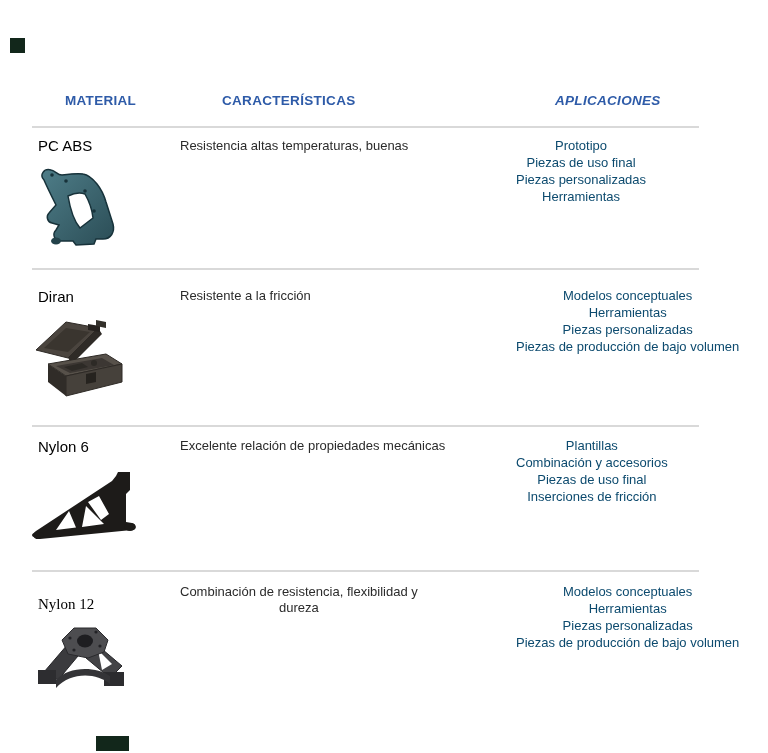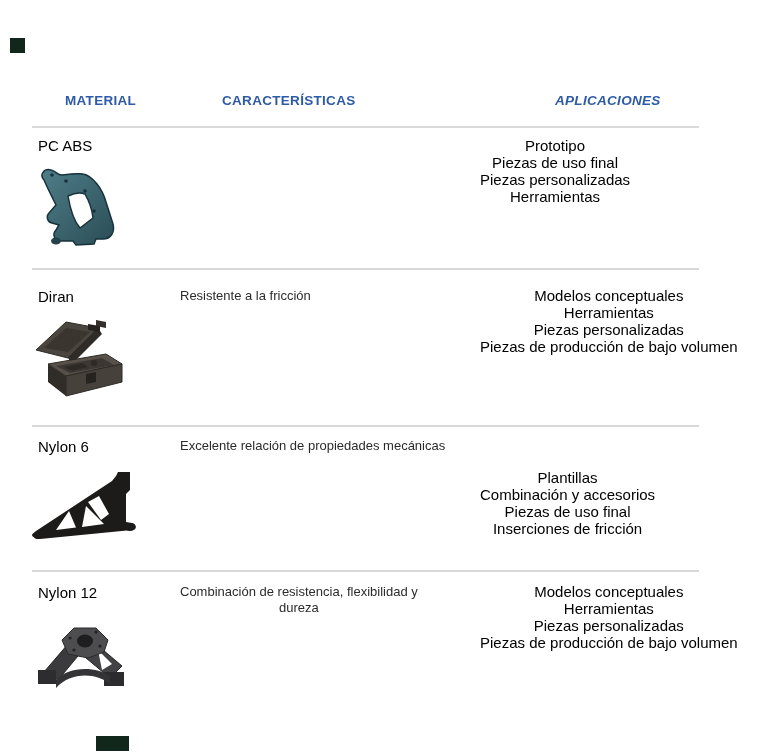--- a/index.html
+++ b/index.html
@@ -46,24 +46,24 @@
   .caract {
     position: absolute;
     left: 180px;
     font-size: 13px;
     line-height: 16px;
     color: #2b2b2b;
     white-space: nowrap;
   }
   .aplic {
     position: absolute;
-    left: 480px;
-    font-size: 15px;
+    left: 516px;
+    font-size: 13px;
     line-height: 17px;
-    color: #000000;
+    color: #0c4a6e;
   }
   .aplic div { white-space: nowrap; }
 
   .part-img { position: absolute; }
 </style>
 </head>
 <body>
 
 <div class="page">
 
@@ -76,20 +76,21 @@
 
   <div class="divider" style="top:126px;"></div>
   <div class="divider" style="top:268px;"></div>
   <div class="divider" style="top:425px;"></div>
   <div class="divider" style="top:570px;"></div>
 
   <div>
     <div class="material-name" style="top:137px;">PC ABS</div>
 
     <div class="caract" style="top:138px;">
+      <div>Resistencia altas temperaturas, buenas</div>
     </div>
 
     <div class="aplic" style="top:137px;">
       <div>Prototipo</div>
       <div>Piezas de uso final</div>
       <div>Piezas personalizadas</div>
       <div>Herramientas</div>
     </div>
 
     <svg class="part-img" style="left:28px; top:164px;" width="96" height="88" viewBox="0 0 96 88">
@@ -143,42 +144,42 @@
     </svg>
   </div>
 
   <div>
     <div class="material-name" style="top:438px;">Nylon 6</div>
 
     <div class="caract" style="top:438px;">
       <div>Excelente relación de propiedades mecánicas</div>
     </div>
 
-    <div class="aplic" style="top:437px;margin-top:32px;">
+    <div class="aplic" style="top:437px;">
       <div>Plantillas</div>
       <div>Combinación y accesorios</div>
       <div>Piezas de uso final</div>
       <div>Inserciones de fricción</div>
     </div>
 
     <svg class="part-img" style="left:26px; top:468px;" width="118" height="82" viewBox="0 0 118 82">
       <path fill="#1d1b19" fill-rule="evenodd" d="
         M92,4 L104,4 L104,22 L100,26 L100,54 L106,55
         C111,56 111,62 106,62 L14,71 C7,72 5,66 10,63
         L86,13 L90,8 Z
         M30,62 L50,59.5 L43,43 Z
         M56,59 L78,56 L60,38 Z
         M62,34 L73,28 L83,46 L75,52 Z"></path>
       <ellipse cx="104" cy="59" rx="5.5" ry="4" fill="#1d1b19"></ellipse>
       <ellipse cx="12" cy="67" rx="6" ry="3" fill="#1d1b19"></ellipse>
     </svg>
   </div>
 
   <div>
-    <div class="material-name" style="top:584px;">Nylon 12</div>
+    <div class="material-name" style="top:596px;font-family:Liberation Serif, serif;">Nylon 12</div>
 
     <div class="caract" style="top:584px;">
       <div>Combinación de resistencia, flexibilidad y</div>
       <div>dureza</div>
     </div>
 
     <div class="aplic" style="top:583px;">
       <div>Modelos conceptuales</div>
       <div>Herramientas</div>
       <div>Piezas personalizadas</div>

